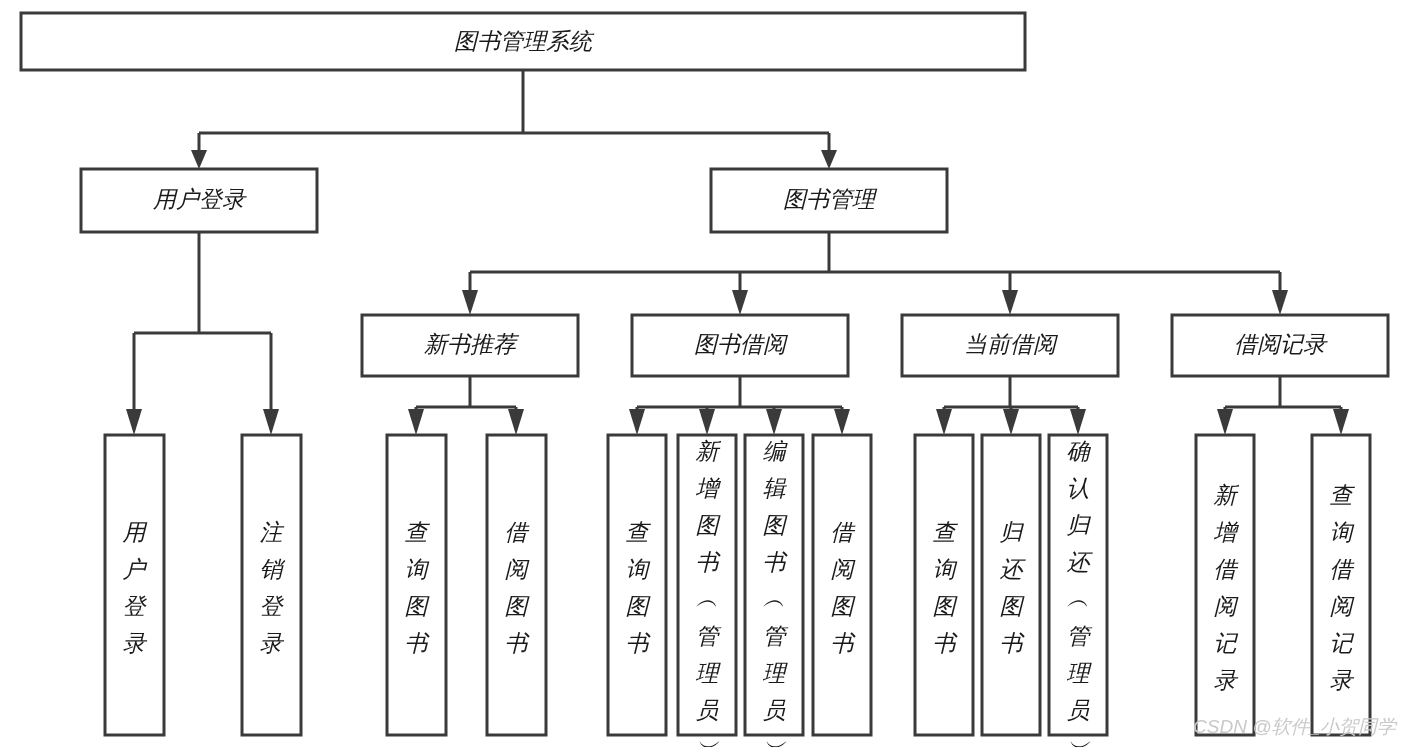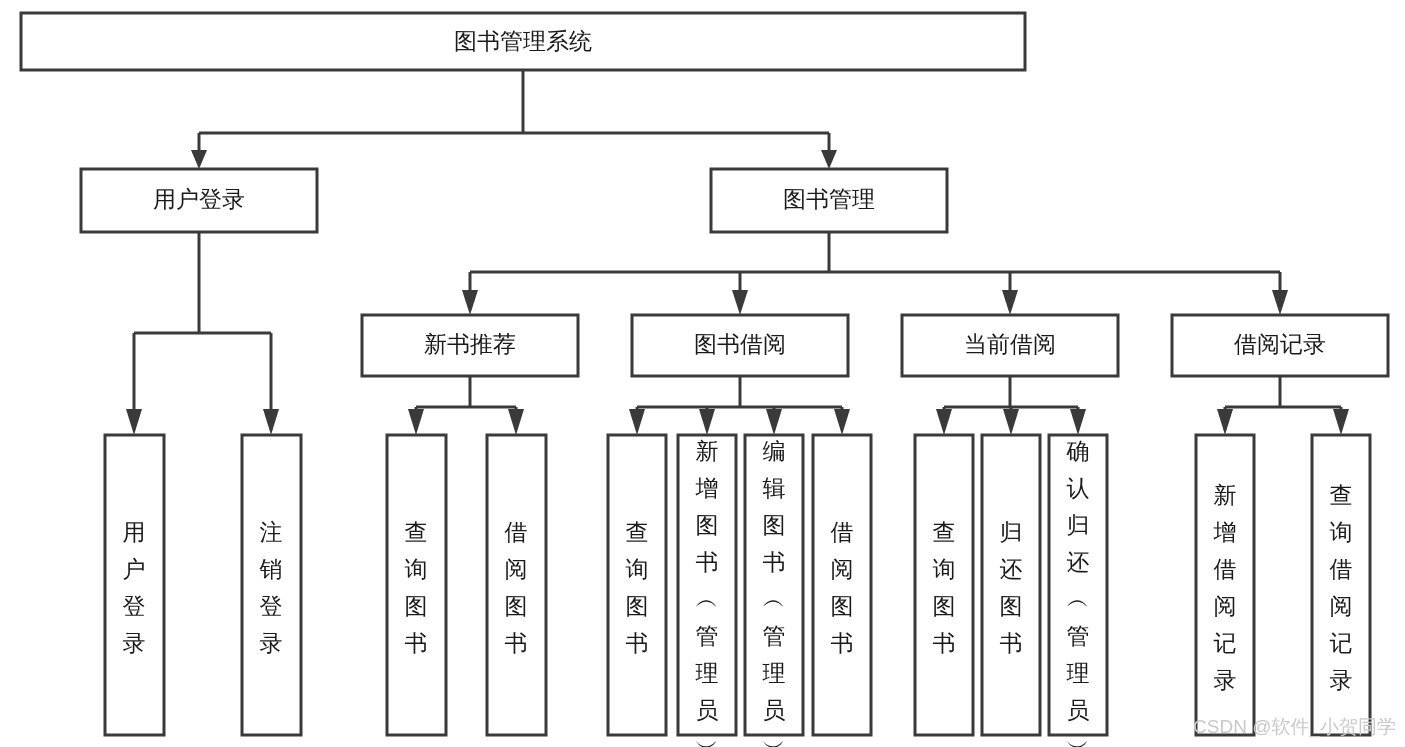--- a/index.html
+++ b/index.html
@@ -12,20 +12,21 @@
     height: 747px;
     font-family: "Liberation Sans", "DejaVu Sans", sans-serif;
     overflow: hidden;
     position: relative;
   }
   #diagram-root {
     position: absolute;
     left: 0; top: 0;
     width: 1288px;
     height: 747px;
+    font-style: italic;
   }
   svg.flow {
     display: block;
     width: 1405px;
     height: 747px;
   }
   .node-rect {
     fill: #ffffff;
     stroke: #3a3a3a;
     stroke-width: 3;

